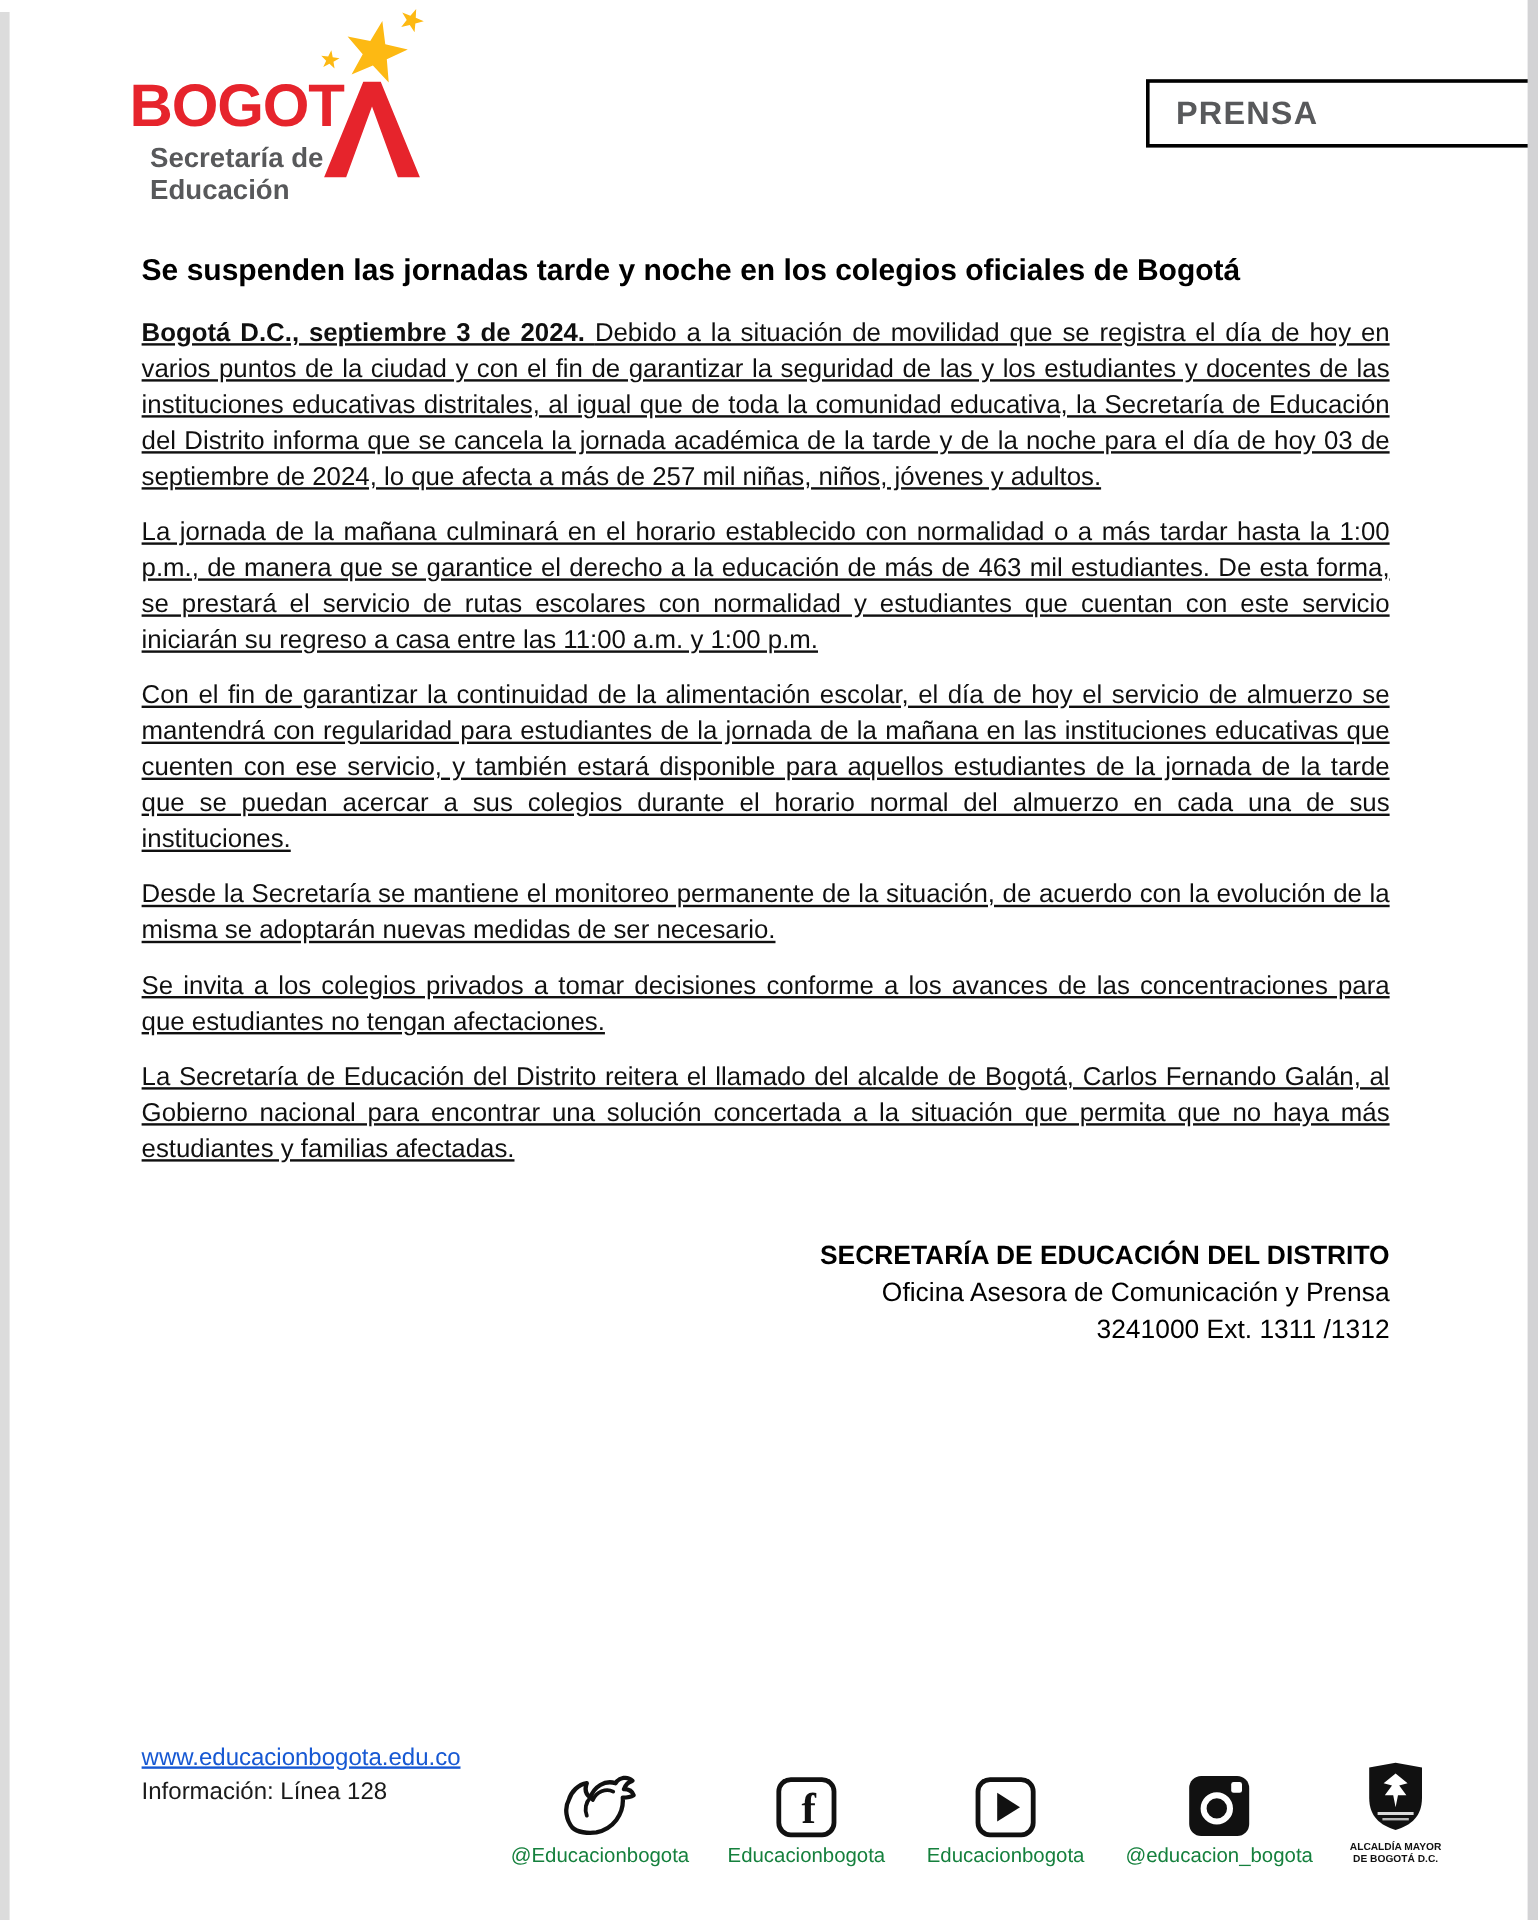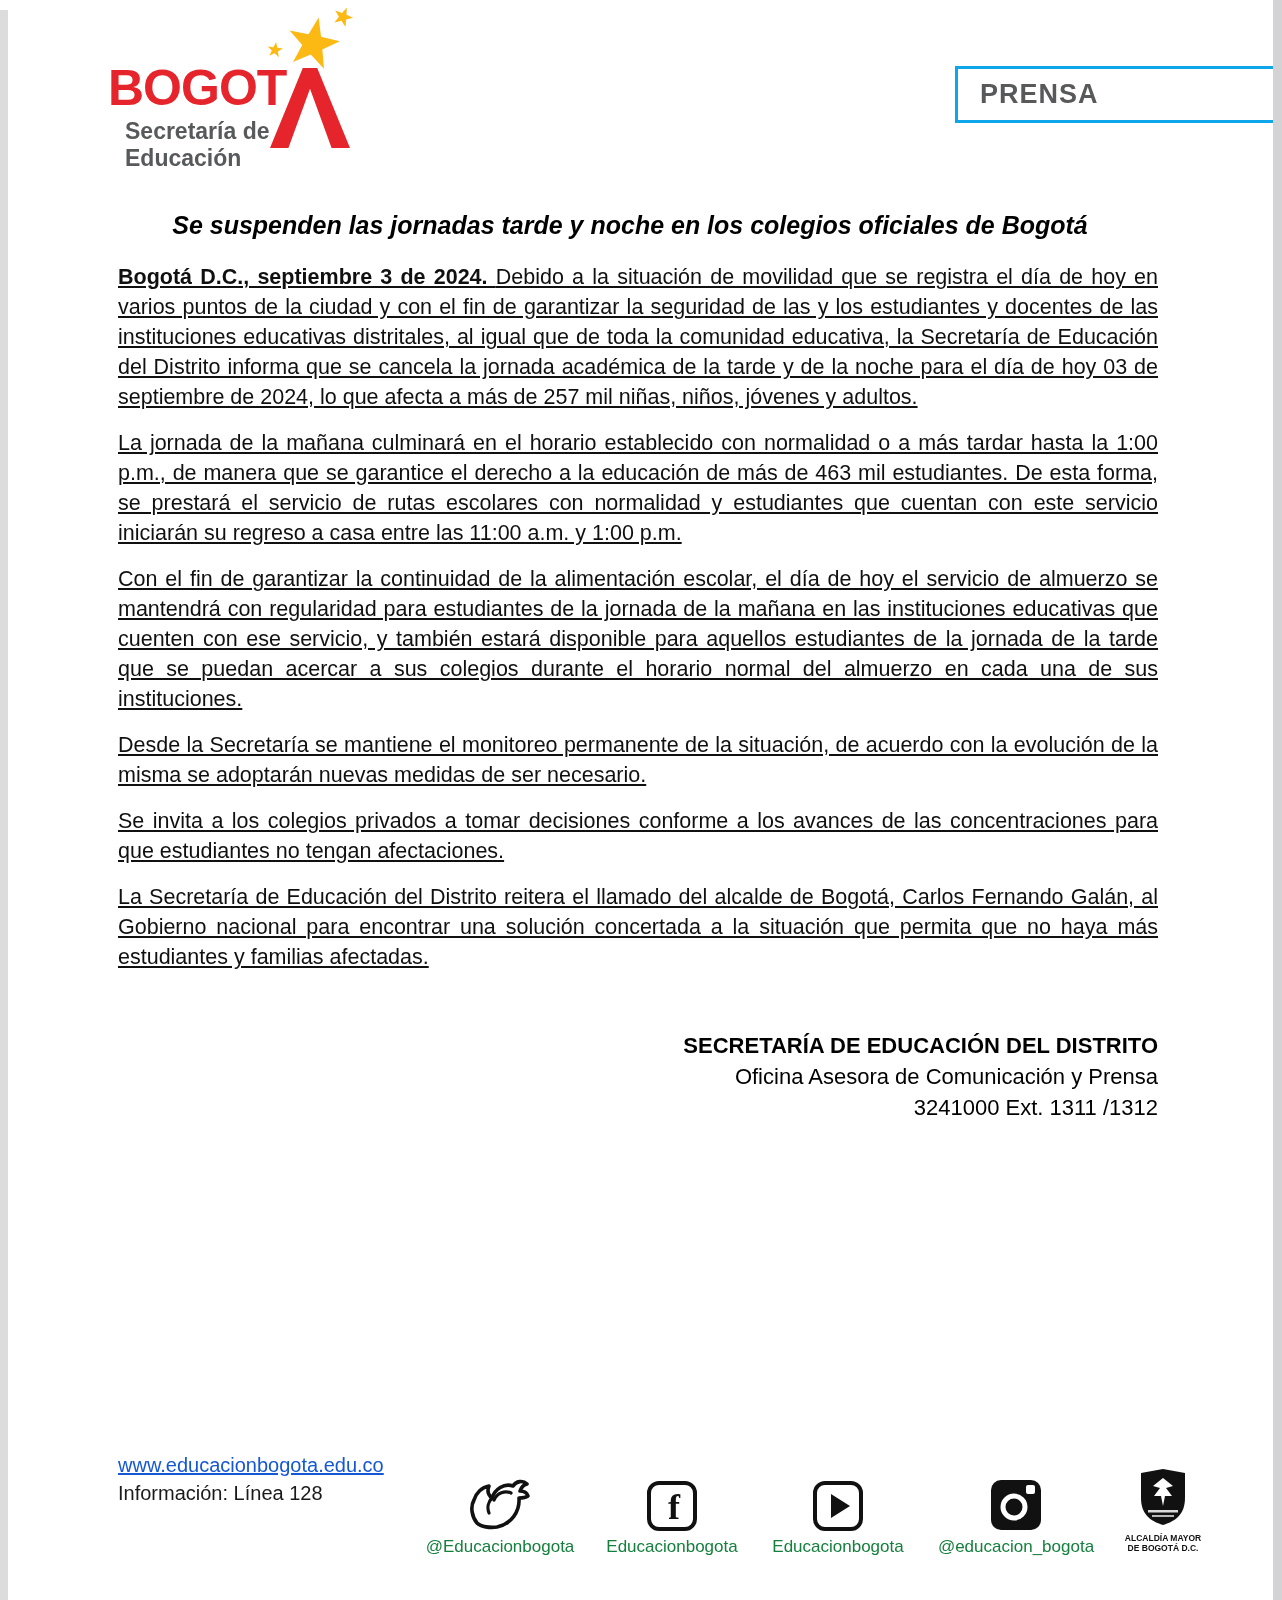--- a/index.html
+++ b/index.html
@@ -16,30 +16,30 @@
   .logo { position:absolute; left:106px; top:6px; width:270px; height:138px; }
   .logo-stars { position:absolute; left:155px; top:-2px; }
   .logo-word { position:absolute; left:2px; top:56px; font-weight:800; font-size:50px;
                letter-spacing:-1px; color:#e6242c; line-height:52px; }
   .logo-lambda { position:absolute; left:162px; top:62px; }
   .logo-sub { position:absolute; left:19px; top:112px; font-size:23px; font-weight:bold; color:#58595b; }
 
   
   .press-box {
     position:absolute; left:955px; top:66px; width:327px; height:57px;
-    border:3px solid #0ea5e9; background:#fff; display:flex; align-items:center;
+    border:3px solid #000000; background:#fff; display:flex; align-items:center;
     padding-left:22px; z-index:1;
   }
   .press-box span { font-size:27px; font-weight:bold; color:#58595b; letter-spacing:1px; }
 
   
   .doc-title { position:absolute; left:118px; right:124px; top:160px;
                text-align:center; font-size:23px; font-weight:bold; color:#000; }
   .doc-headline { position:absolute; left:118px; right:140px; top:211px;
-               text-align:center; font-size:25px; font-weight:bold; color:#000;font-style:italic; }
+               text-align:left; font-size:25px; font-weight:bold; color:#000; }
   .body-text { position:absolute; left:118px; right:124px; top:262px;
                font-size:21.5px; line-height:30px; text-align:justify; color:#101010;text-decoration:underline; }
   .body-text p { margin:0 0 16px 0; }
   .signature { position:absolute; right:124px; top:1030px; text-align:right;
                font-size:22px; line-height:31px; color:#000; }
   .signature .sig-bold { font-weight:bold; }
 
   
   .footer-address { position:absolute; left:118px; top:1452px; font-size:20px;
                     line-height:27.5px; color:#1a1a1a; }

